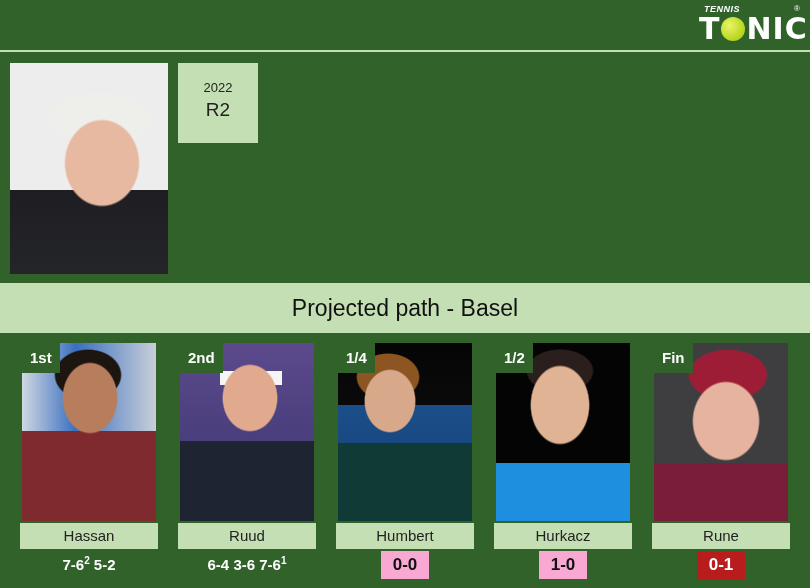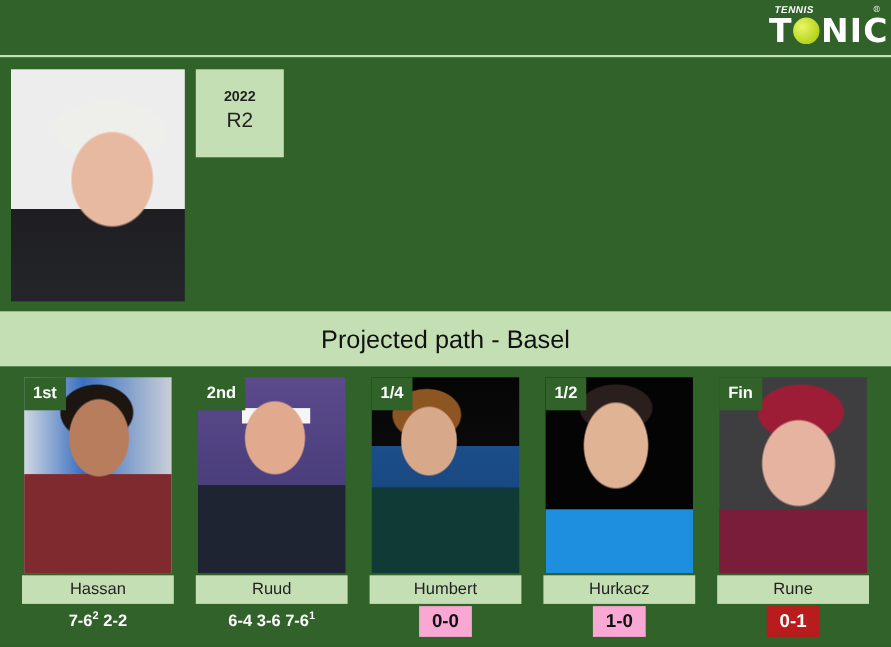--- a/index.html
+++ b/index.html
@@ -12,21 +12,21 @@
   .logo-top { position: absolute; left: 6px; top: 0; color: #fff; font-size: 9px; font-weight: bold; font-style: italic; letter-spacing: 0.5px; }
   .logo-main { position: absolute; left: 1px; top: 7px; color: #fff; font-size: 30px; font-weight: 900; letter-spacing: 1px; font-family: "DejaVu Sans", sans-serif; }
   .logo-ball { display: inline-block; width: 24px; height: 24px; border-radius: 50%; background: radial-gradient(circle at 35% 35%, #e9f566, #b6d41c 70%); vertical-align: -2px; margin: 0 1px; }
   .logo-reg { position: absolute; right: 8px; top: 0; color: #fff; font-size: 8px; }
 
   .hero-photo { position: absolute; left: 10px; top: 63px; width: 158px; height: 211px; background:
      radial-gradient(ellipse 38px 44px at 92px 100px, #e7b9a0 0 95%, transparent 100%),
      radial-gradient(ellipse 52px 26px at 90px 55px, #eeeeea 0 95%, transparent 100%),
      linear-gradient(#ededee 0, #ededee 60%, #1e1e22 60%, #24252a 100%); }
   .year-box { position: absolute; left: 178px; top: 63px; width: 80px; height: 80px; background: #c4dfb4; text-align: center; }
-  .year { display: block; margin-top: 17px; font-size: 13px; font-weight: bold; color: #222; }
+  .year { display: block; margin-top: 17px; font-size: 13px; font-weight: normal; color: #222; }
   .round { display: block; margin-top: 4px; font-size: 19px; color: #222; }
 
   .banner { position: absolute; left: 0; top: 283px; width: 810px; height: 50px; background: #c4dfb4; text-align: center; line-height: 50px; font-size: 23px; color: #111; }
 
   .card { position: absolute; top: 343px; width: 140px; }
   .photo { position: absolute; left: 2px; top: 0; width: 134px; height: 178px; overflow: hidden; }
   .round-tag { position: absolute; left: 0; top: 0; height: 30px; padding: 0 8px; background: #30622a; color: #fff; font-weight: bold; font-size: 15px; line-height: 30px; }
   .name-box { position: absolute; left: 0; top: 180px; width: 138px; height: 26px; background: #c4dfb4; color: #222; font-size: 15px; text-align: center; line-height: 26px; }
   .score { position: absolute; left: 0; top: 207px; width: 138px; text-align: center; color: #fff; font-weight: bold; font-size: 15px; line-height: 30px; }
   .score sup { font-size: 10px; line-height: 0; }
@@ -57,21 +57,21 @@
   <span class="year">2022</span>
   <span class="round">R2</span>
 </div>
 
 <div class="banner">Projected path - Basel</div>
 
 <div class="card" style="left:20px">
   <div class="photo p1"></div>
   <div class="round-tag" style="left:2px">1st</div>
   <div class="name-box">Hassan</div>
-  <div class="score"><span>7-6</span><sup>2</sup><span> 2-2</span></div>
+  <div class="score"><span>7-6</span><sup>2</sup><span> 5-2</span></div>
 </div>
 
 <div class="card" style="left:178px">
   <div class="photo p2"></div>
   <div class="round-tag" style="left:2px">2nd</div>
   <div class="name-box">Ruud</div>
   <div class="score"><span>6-4 3-6 7-6</span><sup>1</sup><span></span></div>
 </div>
 
 <div class="card" style="left:336px">

